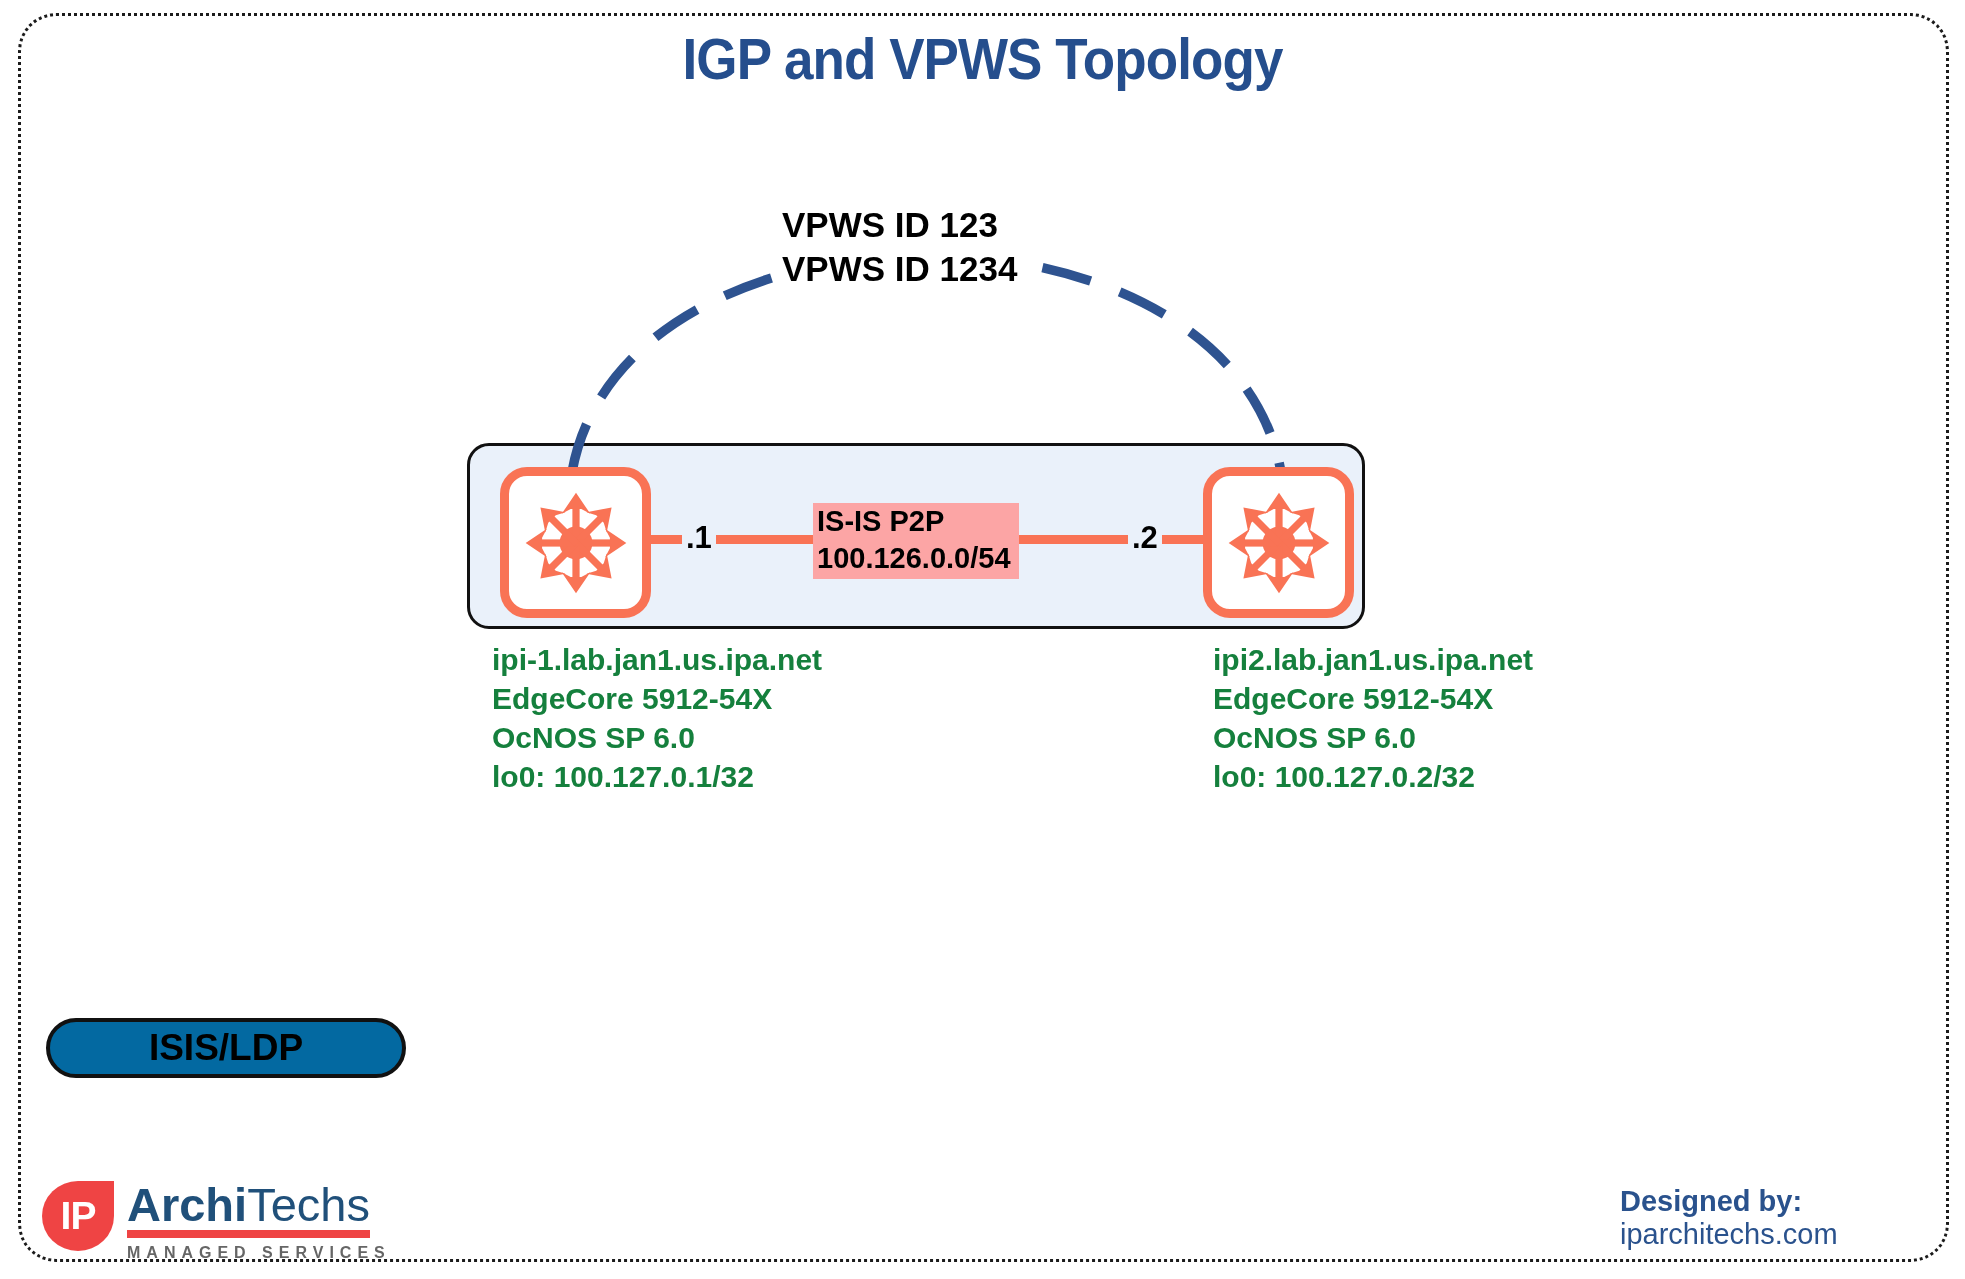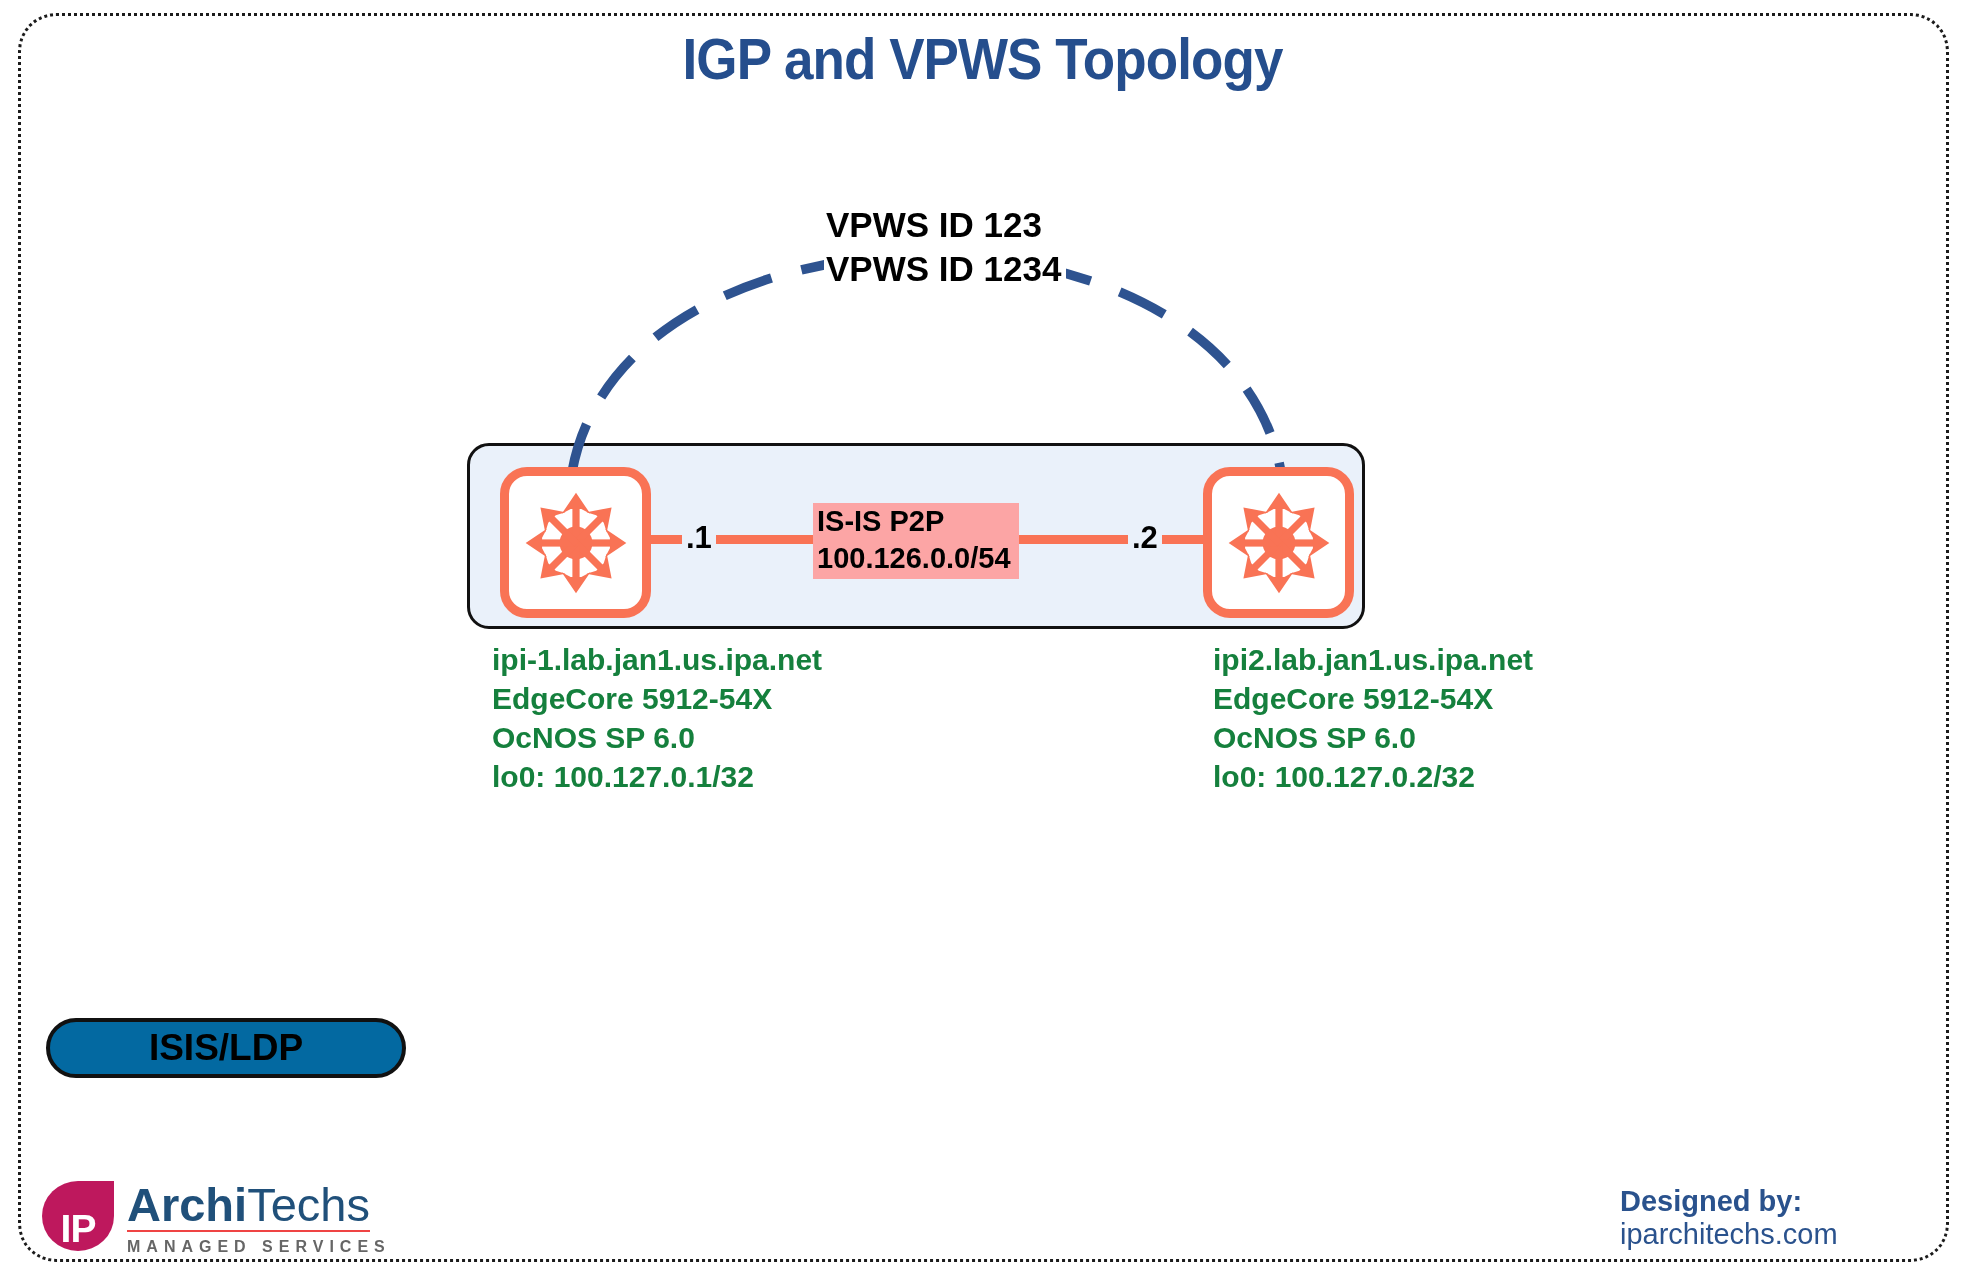--- a/index.html
+++ b/index.html
@@ -10,21 +10,21 @@
   .border-frame{
     position:absolute;left:18px;top:13px;right:16px;bottom:17px;
     border:3px dotted #1b1b1b;border-radius:38px;pointer-events:none;
   }
   .title{
     position:absolute;left:0;right:0;top:26px;text-align:center;
     font-size:57px;font-weight:bold;color:#254E8D;
     transform:scaleX(0.93);letter-spacing:-1px;
   }
   .vpws-labels{
-    position:absolute;left:824px;top:203px;z-index:4;
+    position:absolute;left:780px;top:203px;z-index:4;
     font-size:35px;font-weight:bold;line-height:44px;color:#000;
   }
   .vpws-labels .bgline{display:inline-block;background:#ffffff;padding:0 5px 0 2px;}
   svg.arc-layer{position:absolute;left:0;top:0;z-index:3;}
   .panel{
     position:absolute;left:467px;top:443px;width:898px;height:186px;
     background:#EAF1FA;border:3px solid #111111;border-radius:22px;
     box-sizing:border-box;z-index:2;
   }
   .link-line{
@@ -56,28 +56,28 @@
   .host-left{left:492px;top:640px;}
   .host-right{left:1213px;top:640px;}
   .legend-pill{
     position:absolute;left:46px;top:1018px;width:360px;height:60px;
     box-sizing:border-box;background:#0369a1;border:4px solid #111111;
     border-radius:30px;display:flex;align-items:center;justify-content:center;
     font-size:37px;font-weight:bold;z-index:2;
   }
   .logo{position:absolute;left:42px;top:1181px;display:flex;align-items:flex-start;z-index:2;}
   .logo-blob{
-    width:72px;height:70px;background:#be185d;border-radius:50% 0 50% 50%;
-    display:flex;align-items:flex-end;justify-content:center;
+    width:72px;height:70px;background:#ef4444;border-radius:50% 0 50% 50%;
+    display:flex;align-items:center;justify-content:center;
     color:#ffffff;font-size:39px;font-weight:bold;letter-spacing:-1px;
   }
   .logo-text{margin-left:13px;}
   .logo-name{
     font-size:47px;color:#20507A;line-height:48px;white-space:nowrap;
-    border-bottom:2px solid #ef4444;padding-bottom:1px;display:inline-block;
+    border-bottom:8px solid #ef4444;padding-bottom:1px;display:inline-block;
   }
   .logo-name .bold{font-weight:bold;}
   .logo-name .light{font-weight:normal;}
   .logo-tagline{
     font-size:16px;font-weight:bold;color:#666666;letter-spacing:6px;
     margin-top:6px;white-space:nowrap;
   }
   .designed{
     position:absolute;left:1620px;top:1185px;width:330px;text-align:left;
     color:#2A528D;z-index:2;line-height:33px;

